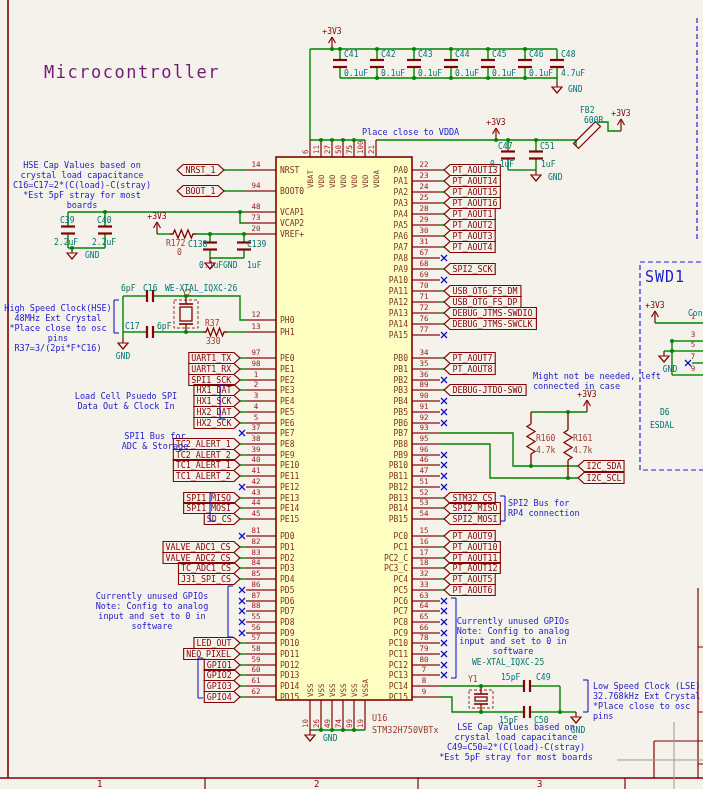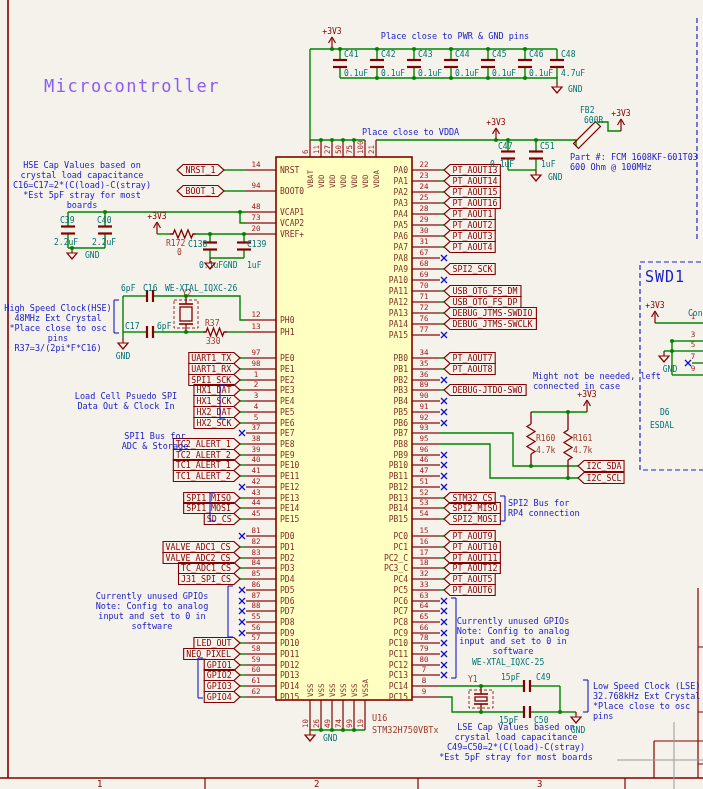--- a/index.html
+++ b/index.html
@@ -1,21 +1,21 @@
 <!DOCTYPE html>
 <html><head>
 <meta charset="utf-8">
 <style>
   html,body{margin:0;padding:0;background:#e8e6df;}
   #canvas{position:relative;width:703px;height:789px;background:#f4f2ea;overflow:hidden;
           font-family:"DejaVu Sans Mono",monospace;}
   #schem-svg{position:absolute;left:0;top:0;}
   .note{position:absolute;color:#1a1ac8;font-size:8.5px;line-height:10px;white-space:pre-line;}
   .center{text-align:center;}
-  .big-title{position:absolute;color:#8b5cf6;font-size:17px;letter-spacing:1.5px;margin-top:14px;}
+  .big-title{position:absolute;color:#701a75;font-size:17px;letter-spacing:1.5px;}
   .swd-title{position:absolute;color:#1a1ac8;font-size:15px;letter-spacing:1px;}
   .sheetnum{position:absolute;color:#840000;font-size:9px;}
 </style>
 </head>
 <body>
 
 <div id="canvas">
   <svg id="schem-svg" width="703" height="789">
       <line x1="8" y1="0" x2="8" y2="778" stroke="#840000" stroke-width="1.6"></line>
       <line x1="0" y1="778" x2="703" y2="778" stroke="#840000" stroke-width="1.6"></line>
@@ -829,24 +829,21 @@
       <line x1="505" y1="496" x2="500" y2="496" stroke="#1a1ac8" stroke-width="1.1"></line>
       <line x1="505" y1="521" x2="500" y2="521" stroke="#1a1ac8" stroke-width="1.1"></line>
       <line x1="588" y1="680" x2="588" y2="712" stroke="#1a1ac8" stroke-width="1.1"></line>
       <line x1="588" y1="680" x2="583" y2="680" stroke="#1a1ac8" stroke-width="1.1"></line>
       <line x1="588" y1="712" x2="583" y2="712" stroke="#1a1ac8" stroke-width="1.1"></line>
     </svg>
 
   <div class="big-title" style="left:44px;top:62px">Microcontroller</div>
   <div class="swd-title" style="left:645px;top:268px">SWD1</div>
 
-  <div class="note center" style="left:330px;top:31px;width:250px">Place close to PWR &amp; GND pins</div>
   <div class="note" style="left:362px;top:127px;width:150px">Place close to VDDA</div>
-  <div class="note" style="left:570px;top:152px;width:133px">Part #: FCM 1608KF-601T03
-600 Ohm @ 100MHz</div>
   <div class="note center" style="left:6px;top:160px;width:152px">HSE Cap Values based on
 crystal load capacitance
 C16=C17=2*(C(load)-C(stray)
 *Est 5pF stray for most boards</div>
   <div class="note center" style="left:2px;top:303px;width:112px">High Speed Clock(HSE)
 48MHz Ext Crystal
 *Place close to osc pins
 R37=3/(2pi*F*C16)</div>
   <div class="note center" style="left:40px;top:391px;width:172px">Load Cell Psuedo SPI
 Data Out &amp; Clock In</div>

